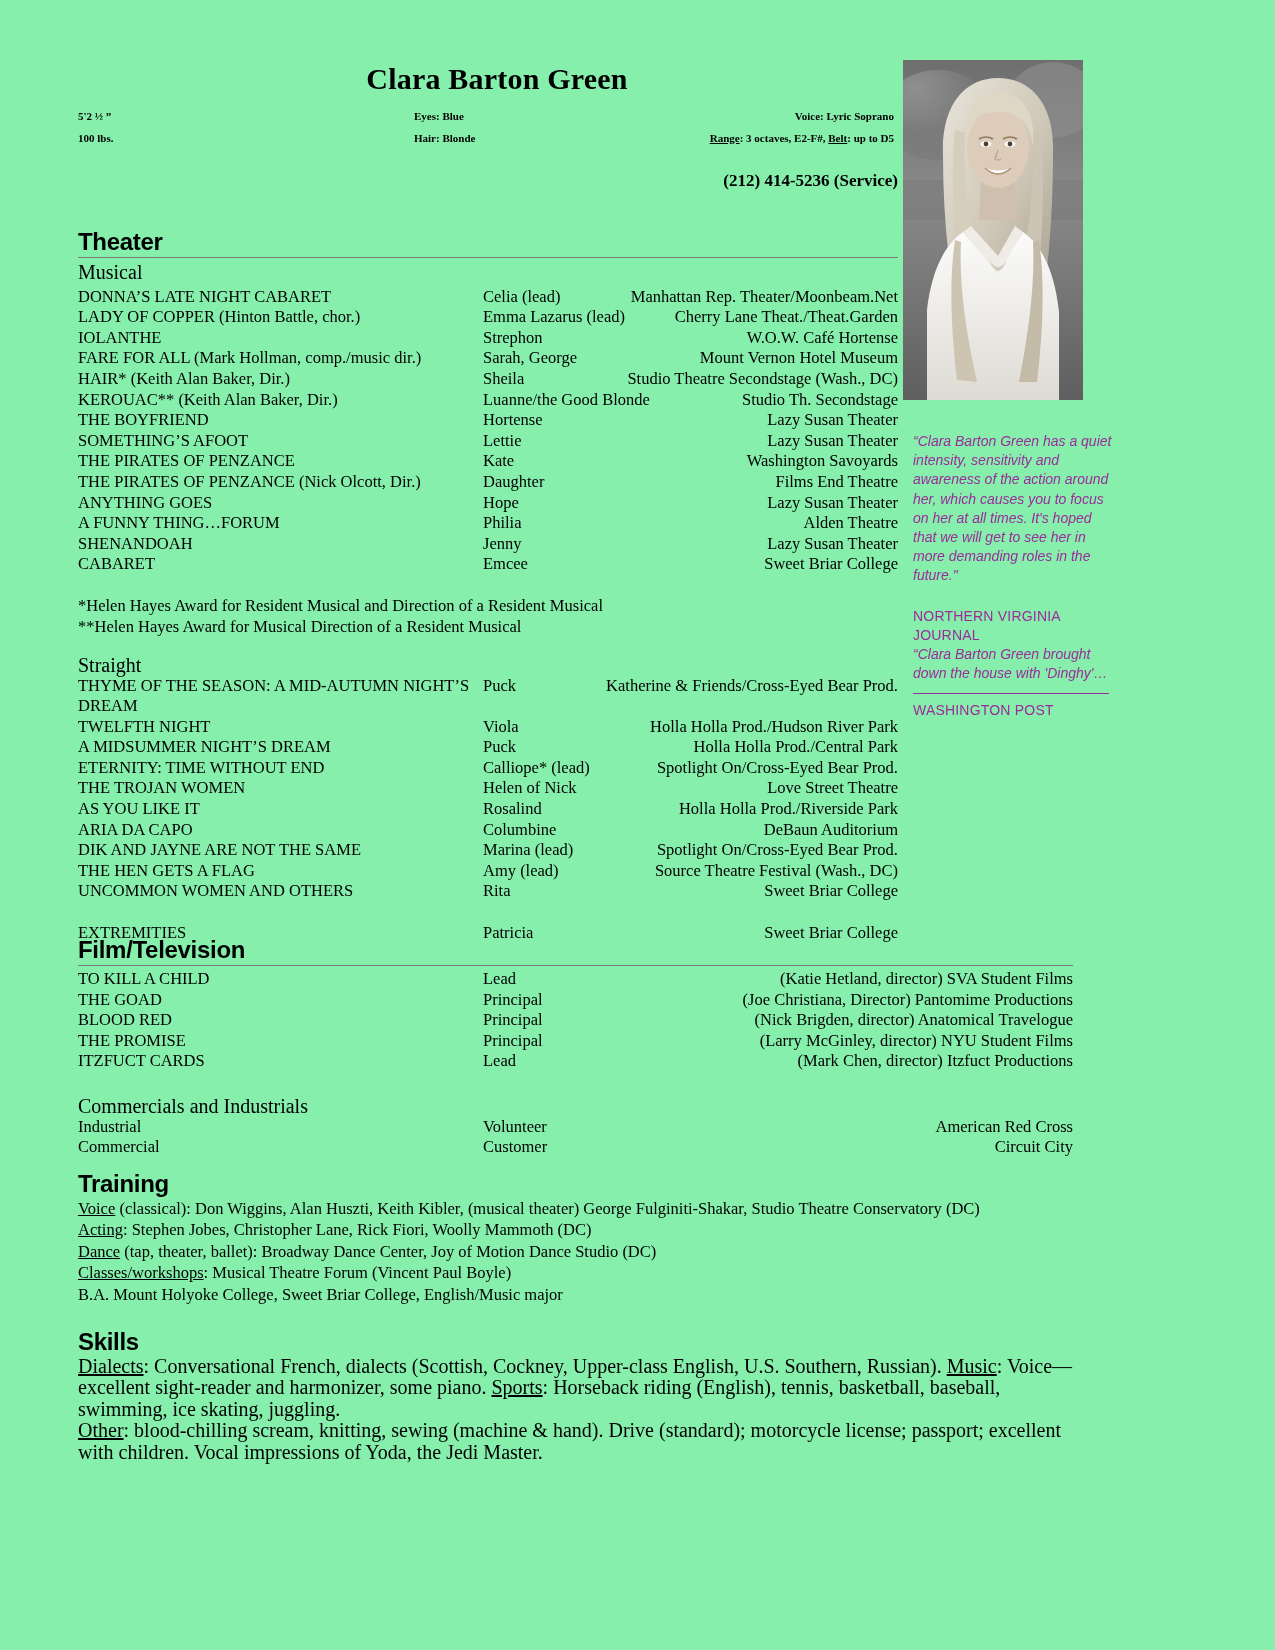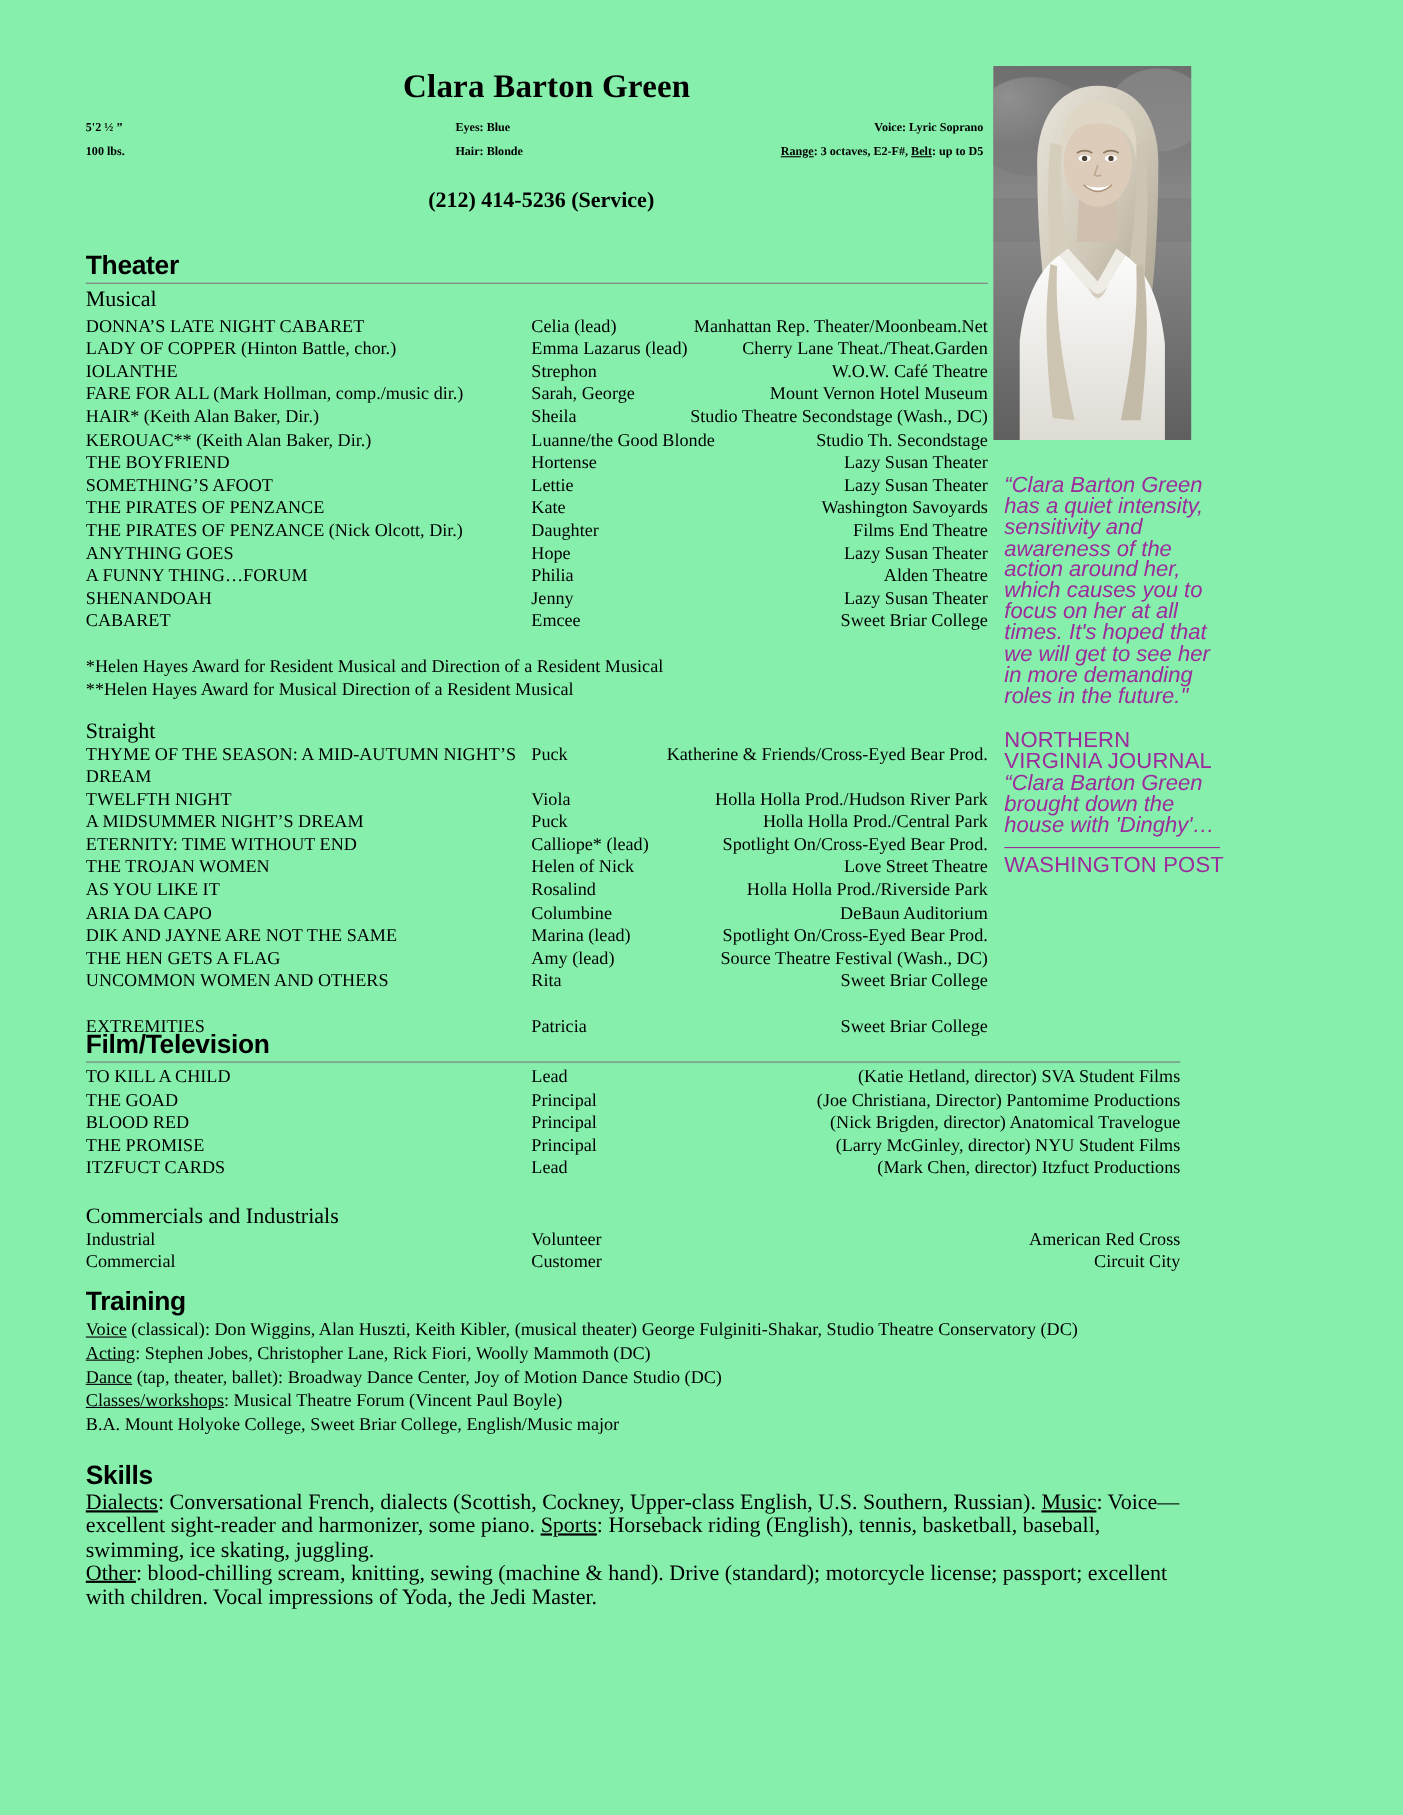--- a/index.html
+++ b/index.html
@@ -51,22 +51,22 @@
     line-height: 1.35;
     position: relative;
     height: 46px;
   }
   .stats .col-a { position: absolute; left: 0; }
   .stats .col-b { position: absolute; left: 336px; }
   .stats .col-c { position: absolute; right: 4px; white-space: nowrap; }
   .stats .r2 { top: 22px; }
   .ul { text-decoration: underline; }
   .phone {
-    text-align: center;
-    font-size: 20px;
+    text-align: right;
+    font-size: 17px;
     font-weight: bold;
     margin-top: 16px;
     margin-left: 8px;
   }
 
   
   .sec-head {
     font-size: 24px;
     font-weight: bold;
     font-family: "Liberation Sans", "DejaVu Sans", sans-serif;
@@ -131,21 +131,21 @@
   }
 
   
   .press {
     position: absolute;
     left: 913px;
     top: 432px;
     width: 200px;
     color: #9c2b9c;
     font-family: "Liberation Sans", "DejaVu Sans", sans-serif;
-    font-size: 20px;
+    font-size: 14px;
     line-height: 19.2px;
   }
   .press .quote { font-style: italic; }
   .press .source {
     margin-top: 21px;
     font-style: normal;
     letter-spacing: 0.2px;
   }
   .press .quote2 {
     font-style: italic;
@@ -246,21 +246,21 @@
           <span class="c-venue">Manhattan Rep. Theater/Moonbeam.Net</span>
         </div>
         <div class="row">
           <span class="c-show">LADY OF COPPER    (Hinton Battle, chor.)</span>
           <span class="c-role">Emma Lazarus (lead)</span>
           <span class="c-venue">Cherry Lane Theat./Theat.Garden</span>
         </div>
         <div class="row">
           <span class="c-show">IOLANTHE</span>
           <span class="c-role">Strephon</span>
-          <span class="c-venue">W.O.W. Café Theatre</span>
+          <span class="c-venue">W.O.W. Café Hortense</span>
         </div>
         <div class="row">
           <span class="c-show">FARE FOR ALL  (Mark Hollman, comp./music dir.)</span>
           <span class="c-role">Sarah, George</span>
           <span class="c-venue">Mount Vernon Hotel Museum</span>
         </div>
         <div class="row">
           <span class="c-show">HAIR*    (Keith Alan Baker, Dir.)</span>
           <span class="c-role">Sheila</span>
           <span class="c-venue">Studio Theatre Secondstage (Wash., DC)</span>

